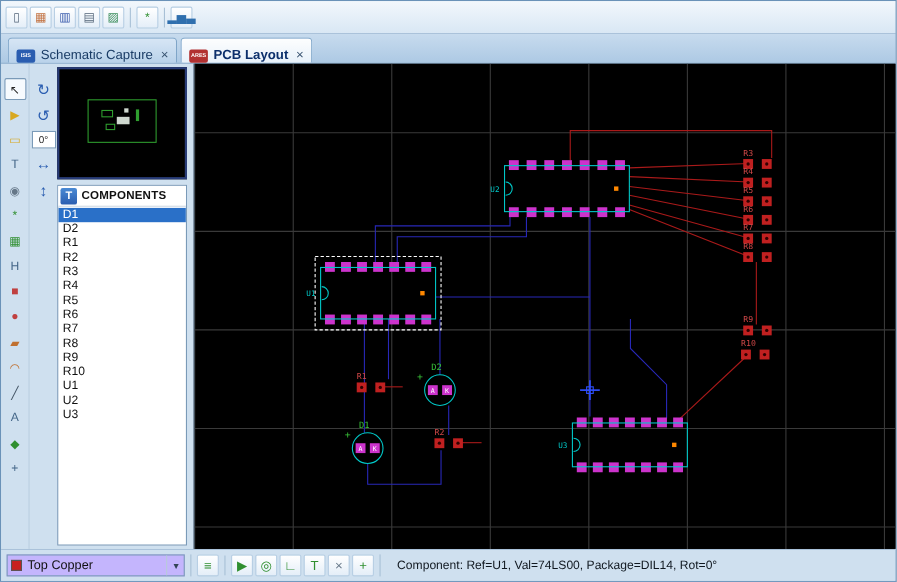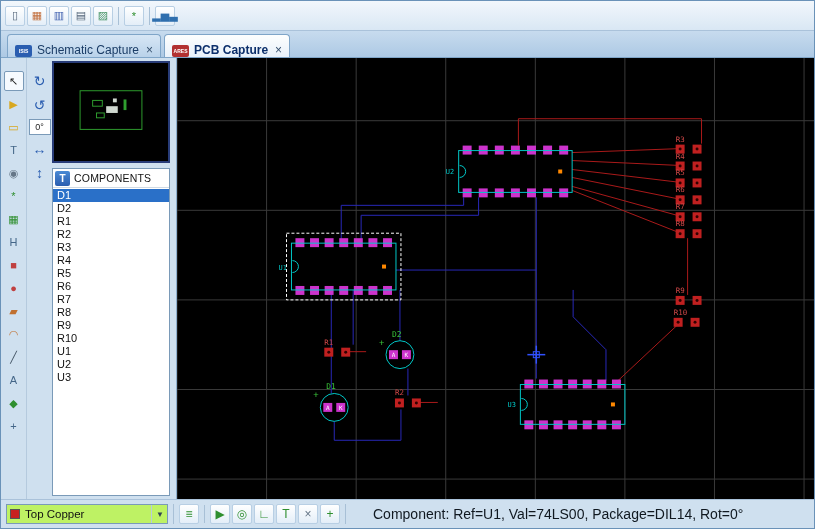--- a/index.html
+++ b/index.html
@@ -19,36 +19,36 @@
   .ltool.active{background:#f6fafe;border-color:#7a9ab8}
   .side{width:149px;position:relative;background:#cfe0ef}
   .orient-col{position:absolute;left:1px;top:13px;width:23px;display:flex;flex-direction:column;align-items:center;gap:4px}
   .oicon{width:20px;height:20px;display:flex;align-items:center;justify-content:center;font-size:14px;color:#2a5db0}
   .rotbox{width:22px;height:16px;background:#fff;border:1px solid #7a9ab8;font-size:9px;display:flex;align-items:center;justify-content:center;color:#222}
   .overview{position:absolute;left:25px;top:3px;width:118px;height:102px;background:#000;border:2px solid #283c78}
   .overview svg{display:block;width:100%;height:100%}
   .components-panel{position:absolute;left:25px;top:110px;bottom:3px;width:118px;background:#fff;border:1px solid #7a9ab8;display:flex;flex-direction:column}
   .cp-header{height:19px;display:flex;align-items:center;gap:4px;padding:0 2px;background:#fff;border-bottom:1px solid #d0dae4}
   .cp-badge{width:15px;height:15px;background:linear-gradient(#4a8ad4,#2a5db0);color:#fff;font-size:10px;font-weight:bold;display:flex;align-items:center;justify-content:center;border-radius:2px}
-  .cp-title{font-size:10.5px;color:#111;font-weight:normal;letter-spacing:.2px}
+  .cp-title{font-size:10.5px;color:#111;font-weight:bold;letter-spacing:.2px}
   .cp-list{flex:1;overflow:hidden;font-size:11px;color:#111;padding-top:1px}
   .cp-row{height:13px;line-height:13px;padding-left:4px;white-space:nowrap}
   .cp-row.sel{background:#2a70c8;color:#fff}
   .pcb{flex:1;position:relative;background:#000;border-left:1px solid #8fb0cf}
   .pcb svg{display:block;width:100%;height:100%}
   svg text{font-family:"DejaVu Sans Mono",monospace}
   .status-bar{height:29px;background:#cfe0ef;border-top:1px solid #aac2da;display:flex;align-items:center;padding:0 5px;gap:5px;font-size:12px}
-  .layer-dd{width:162px;height:20px;background:#bef264;border:1px solid #7a9ab8;display:flex;align-items:center;gap:5px;padding:0 3px}
+  .layer-dd{width:162px;height:20px;background:#c4b5fd;border:1px solid #7a9ab8;display:flex;align-items:center;gap:5px;padding:0 3px}
   .swatch{width:10px;height:10px;border:1px solid #555}
   .dd-label{flex:1;font-size:11.5px;color:#111}
   .dd-arrow{font-size:8px;color:#345;border-left:1px solid #b8cada;padding-left:4px;height:100%;display:flex;align-items:center}
   .ssep{width:1px;height:20px;background:#a8c0d6}
   .sb-icons{display:flex;align-items:center;gap:2px}
   .sbicon{width:20px;height:20px;display:flex;align-items:center;justify-content:center;font-size:12px;border:1px solid #b8cfe4;background:linear-gradient(#ffffff,#e4eef8);border-radius:2px}
-  .sb-text{margin-left:22px;color:#101820;font-size:14px;white-space:nowrap}
+  .sb-text{margin-left:10px;color:#101820;font-size:11px;white-space:nowrap}
 </style>
 </head>
 <body>
 
 <div class="window">
 
   <div class="top-toolbar">
       <div class="tbicon" style="color: rgb(85, 102, 122);">▯</div>
       <div class="tbicon" style="color: rgb(194, 112, 63);">▦</div>
       <div class="tbicon" style="color: rgb(63, 95, 174);">▥</div>
@@ -61,21 +61,21 @@
     </div>
 
   <div class="tab-bar">
       <div class="tab">
         <span class="tab-badge" style="background: rgb(42, 93, 176);">ISIS</span>
         <span class="tab-label">Schematic Capture</span>
         <span class="tab-close">×</span>
       </div>
       <div class="tab active">
         <span class="tab-badge" style="background: rgb(178, 49, 49);">ARES</span>
-        <span class="tab-label">PCB Capture</span>
+        <span class="tab-label">PCB Layout</span>
         <span class="tab-close">×</span>
       </div>
     </div>
 
   <div class="main">
     <div class="left-toolbar">
         <div class="ltool active" style="color: rgb(34, 34, 34);">↖</div>
         <div class="ltool" style="color: rgb(216, 168, 32);">▶</div>
         <div class="ltool" style="color: rgb(216, 168, 32);">▭</div>
         <div class="ltool" style="color: rgb(68, 102, 136);">T</div>

